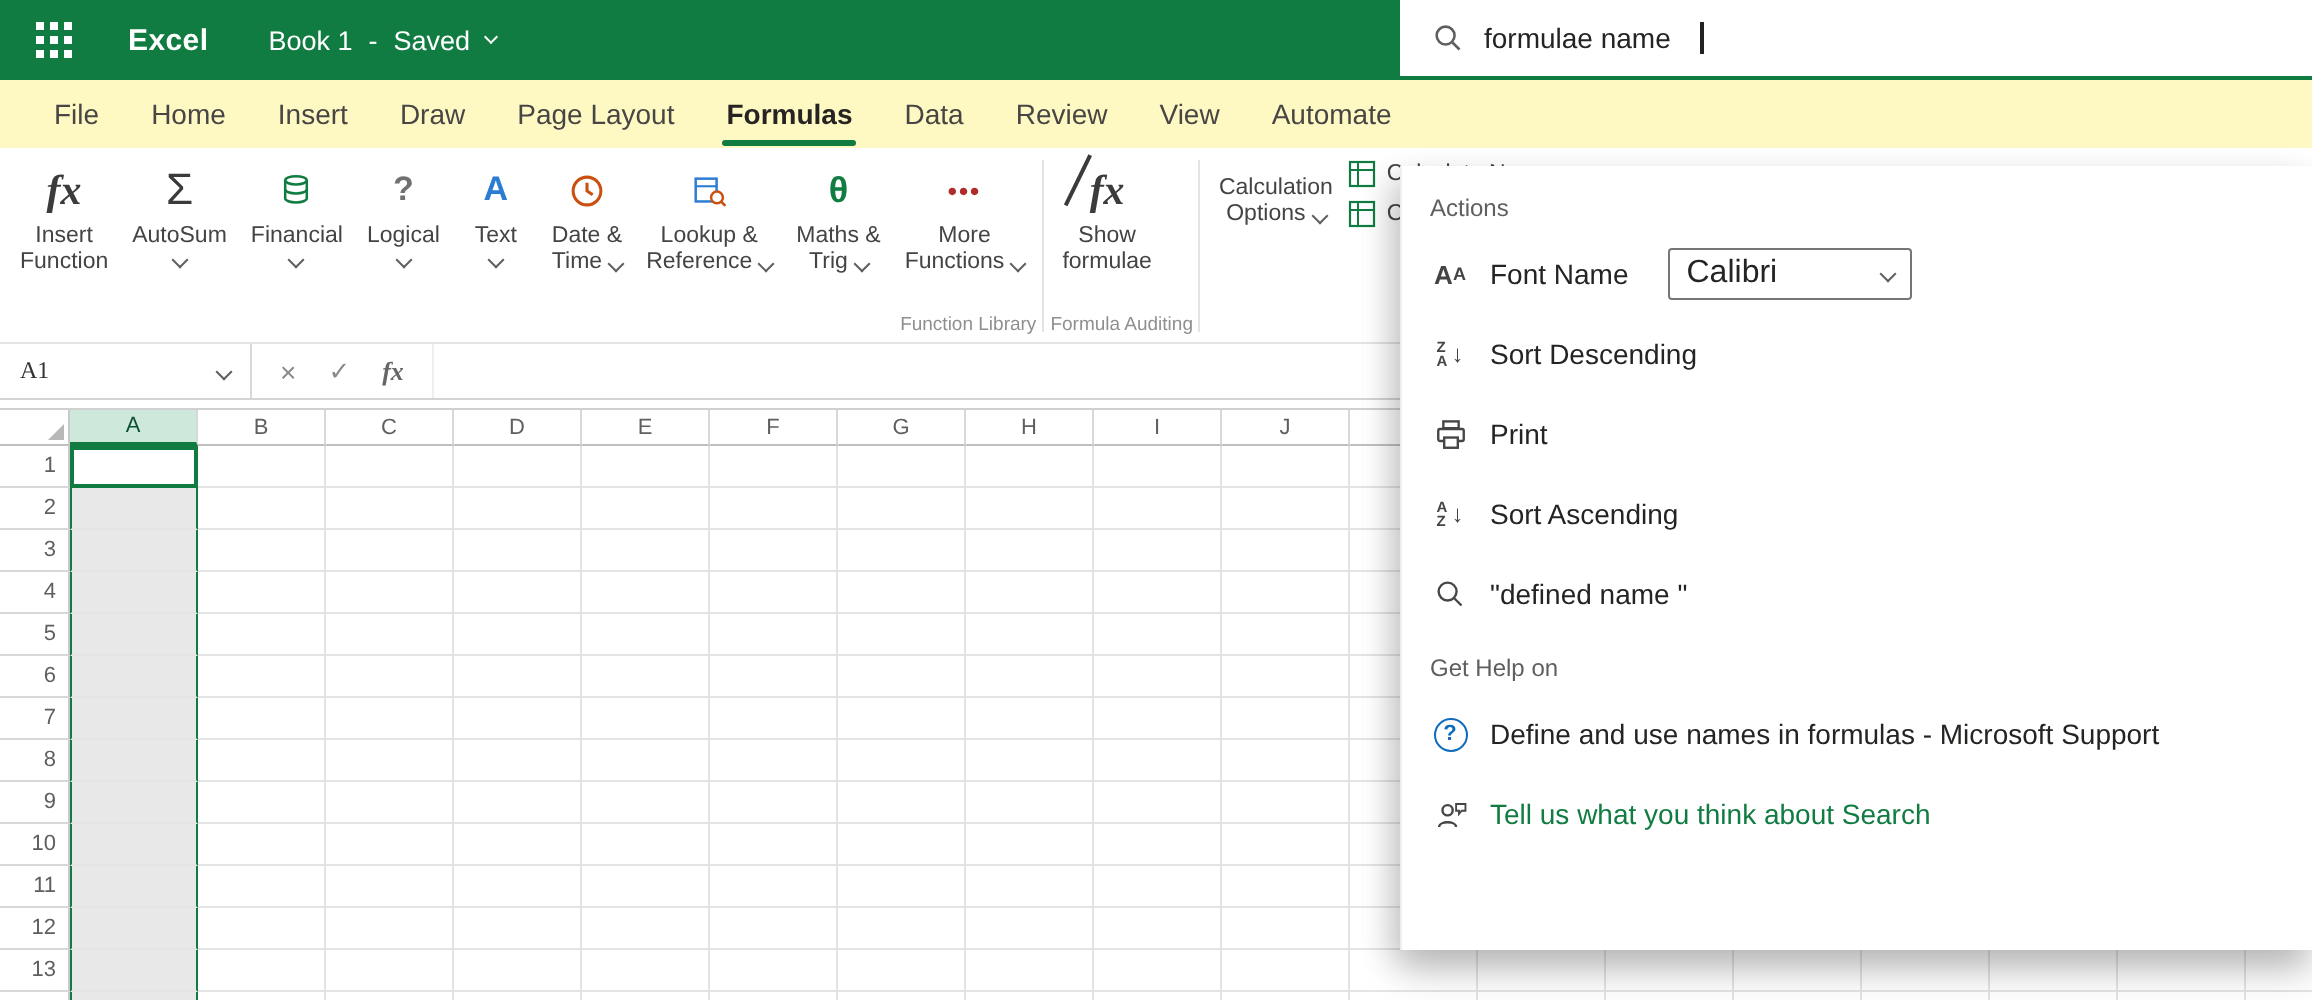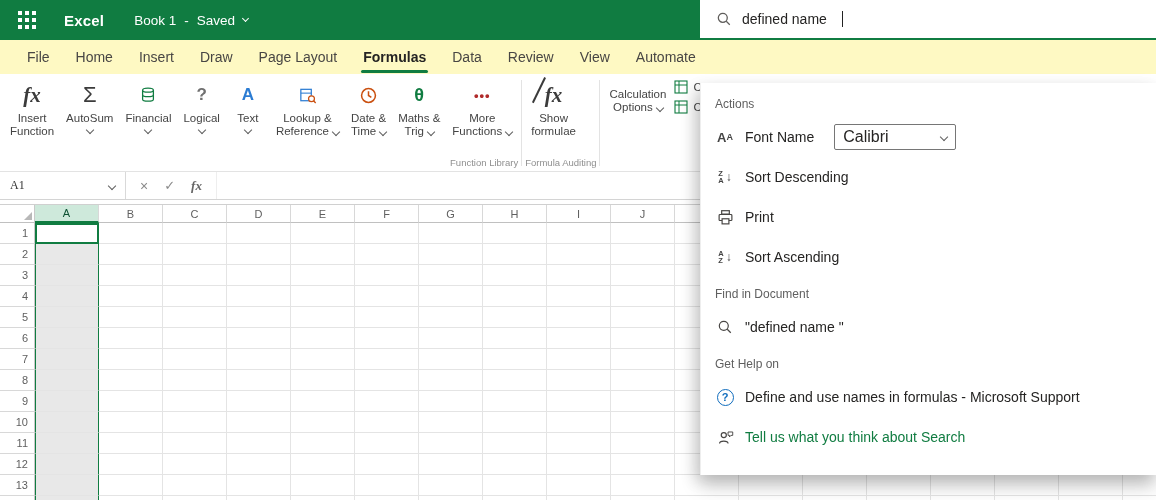--- a/index.html
+++ b/index.html
@@ -151,42 +151,42 @@
           <span class="chev"></span>
         </div>
         <div class="rbtn">
           <div class="ricon glyph-a">A</div>
           <div>Text</div>
           <span class="chev"></span>
         </div>
         <div class="rbtn">
           <div class="ricon">
             <svg width="19" height="19" viewBox="0 0 20 20">
+                <circle cx="10" cy="10" r="7.3" fill="none" stroke="#CA5010" stroke-width="1.6"></circle>
+                <path d="M10 5.6 V10 L13 12" fill="none" stroke="#CA5010" stroke-width="1.6"></path>
+              </svg>
+          </div>
+          <div>Date &amp;</div>
+          <div class="rl2">
+            <span>Time</span>
+            <span class="chev"></span>
+          </div>
+        </div>
+        <div class="rbtn">
+          <div class="ricon">
+            <svg width="19" height="19" viewBox="0 0 20 20">
                 <rect x="3" y="3.5" width="11" height="12" fill="none" stroke="#2B7CD3" stroke-width="1.3"></rect>
                 <line x1="3" y1="7.5" x2="14" y2="7.5" stroke="#2B7CD3" stroke-width="1.1"></line>
                 <circle cx="14.2" cy="13.4" r="3.1" fill="#fff" stroke="#CA5010" stroke-width="1.3"></circle>
                 <line x1="16.4" y1="15.6" x2="18.6" y2="17.8" stroke="#CA5010" stroke-width="1.4"></line>
               </svg>
           </div>
           <div>Lookup &amp;</div>
           <div class="rl2">
             <span>Reference</span>
-            <span class="chev"></span>
-          </div>
-        </div>
-        <div class="rbtn">
-          <div class="ricon">
-            <svg width="19" height="19" viewBox="0 0 20 20">
-                <circle cx="10" cy="10" r="7.3" fill="none" stroke="#CA5010" stroke-width="1.6"></circle>
-                <path d="M10 5.6 V10 L13 12" fill="none" stroke="#CA5010" stroke-width="1.6"></path>
-              </svg>
-          </div>
-          <div>Date &amp;</div>
-          <div class="rl2">
-            <span>Time</span>
             <span class="chev"></span>
           </div>
         </div>
         <div class="rbtn">
           <div class="ricon glyph-theta">θ</div>
           <div>Maths &amp;</div>
           <div class="rl2">
             <span>Trig</span>
             <span class="chev"></span>
           </div>
@@ -550,21 +550,21 @@
       <div class="cell"></div>
       <div class="cell"></div>
     </div>
 
   <div class="search-overlay">
     <div class="search-box">
       <svg width="16" height="16" viewBox="0 0 20 20">
           <circle cx="8.5" cy="8.5" r="5.6" fill="none" stroke="#605e5c" stroke-width="1.6"></circle>
           <line x1="12.8" y1="12.8" x2="17.2" y2="17.2" stroke="#605e5c" stroke-width="1.6"></line>
         </svg>
-      <span class="search-query">defined name</span>
+      <span class="search-query">formulae name</span>
       <span class="caret"></span>
     </div>
     <div class="panel">
 
       <div class="psec">Actions</div>
 
       <div class="pitem">
         <span class="picon fonticon">
             <span>A</span>
             <small>A</small>
@@ -602,21 +602,20 @@
         <span class="picon sorticon">
           <span class="sletters">
               <span>A</span>
               <span>Z</span>
             </span>
           <span class="sarr">↓</span>
         </span>
         <span>Sort Ascending</span>
       </div>
 
-      <div class="psec">Find in Document</div>
 
       <div class="pitem">
         <span class="picon">
           <svg width="16" height="16" viewBox="0 0 20 20">
               <circle cx="8.5" cy="8.5" r="5.6" fill="none" stroke="#484644" stroke-width="1.5"></circle>
               <line x1="12.8" y1="12.8" x2="17.2" y2="17.2" stroke="#484644" stroke-width="1.5"></line>
             </svg>
         </span>
         <span>"defined name "</span>
       </div>

